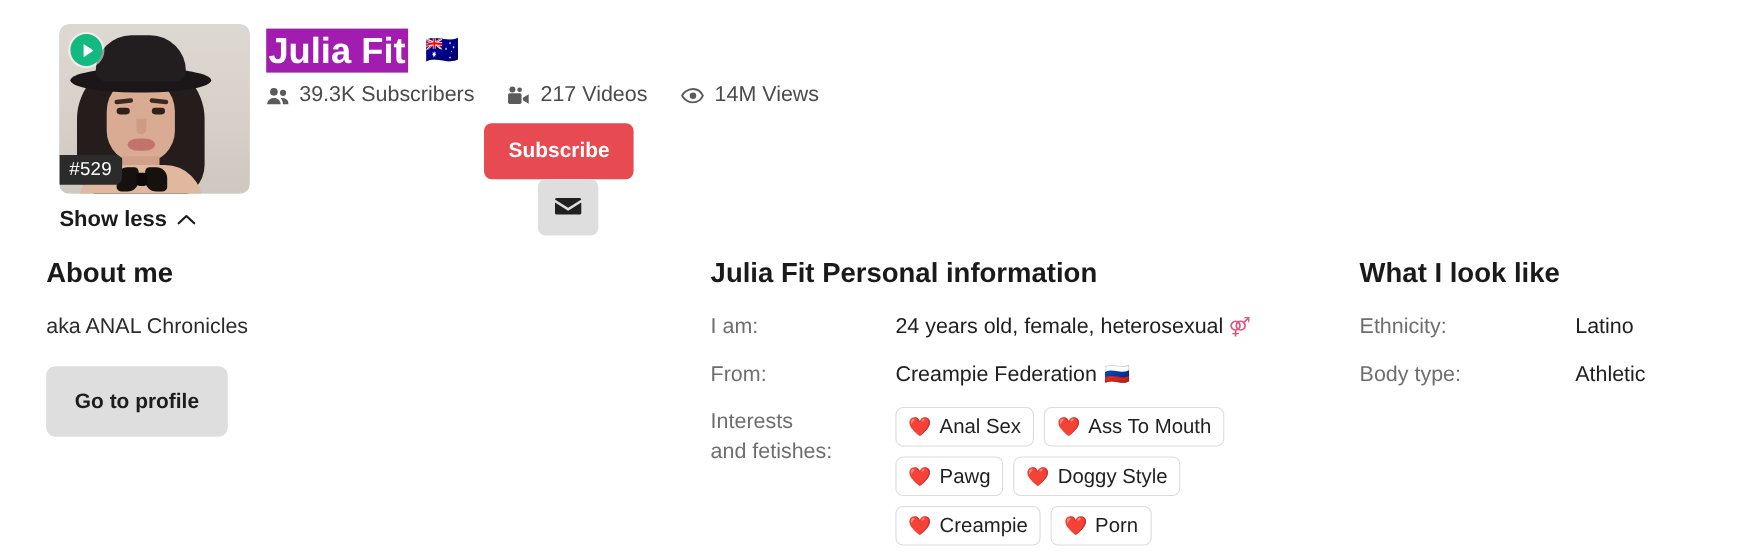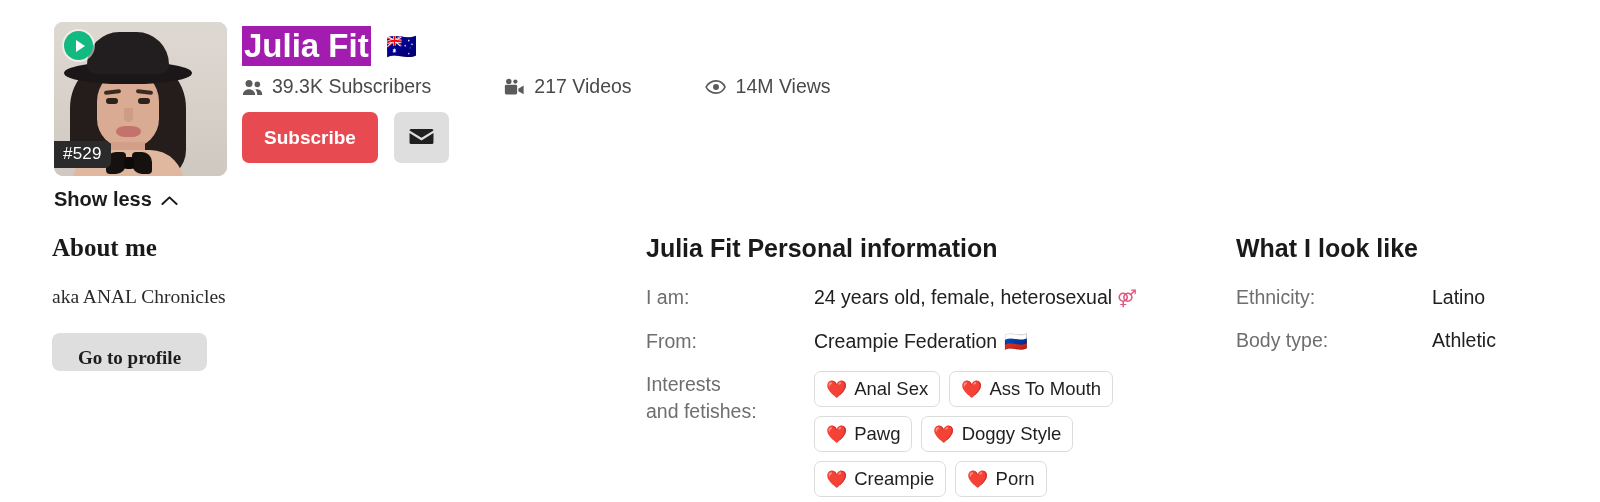--- a/index.html
+++ b/index.html
@@ -203,40 +203,40 @@
     line-height: 1;
     display: inline-block;
   }
 
   .stats {
     display: flex;
     align-items: center;
     margin-top: 7px;
     color: #4a4a4a;
     font-size: 19.5px;
-    gap: 43px;
   }
   .stat {
     display: flex;
     align-items: center;
     margin-right: 30px;
     white-space: nowrap;
   }
   .stat .ico {
     display: inline-flex;
     align-items: center;
     margin-right: 9px;
     color: #5b5b5b;
   }
   .stat .ico svg { display: block; }
 
   .actions {
     display: flex;
     align-items: center;
     margin-top: 14px;
+    flex-direction: column;
   }
   .subscribe-btn {
     background: #e84a52;
     color: #ffffff;
     font-size: 19px;
     font-weight: bold;
     border: none;
     border-radius: 7px;
     padding: 0 22px;
     height: 51px;
@@ -273,24 +273,23 @@
   .show-less .chev {
     margin-left: 9px;
     display: inline-block;
     font-size: 16px;
     transform: translateY(1px);
   }
 
   
   .col-about {
     position: absolute;
-    left: 52px;
+    left: 42px;
     top: 232px;
     width: 560px;
-    font-family: Liberation Serif, serif;
   }
   .col-personal {
     position: absolute;
     left: 646px;
     top: 232px;
     width: 560px;
   }
   .col-looks {
     position: absolute;
     left: 1236px;
@@ -312,21 +311,21 @@
   }
   .profile-btn {
     margin-top: 23px;
     background: #dedede;
     border: none;
     border-radius: 8px;
     font-size: 19px;
     font-weight: bold;
     color: #1d1d1d;
     padding: 0 26px;
-    height: 38px;
+    height: 64px;
     line-height: 49px;
     cursor: pointer;
     font-family: inherit;
   }
 
   .info-row {
     display: flex;
     align-items: flex-start;
     margin-bottom: 16px;
   }

